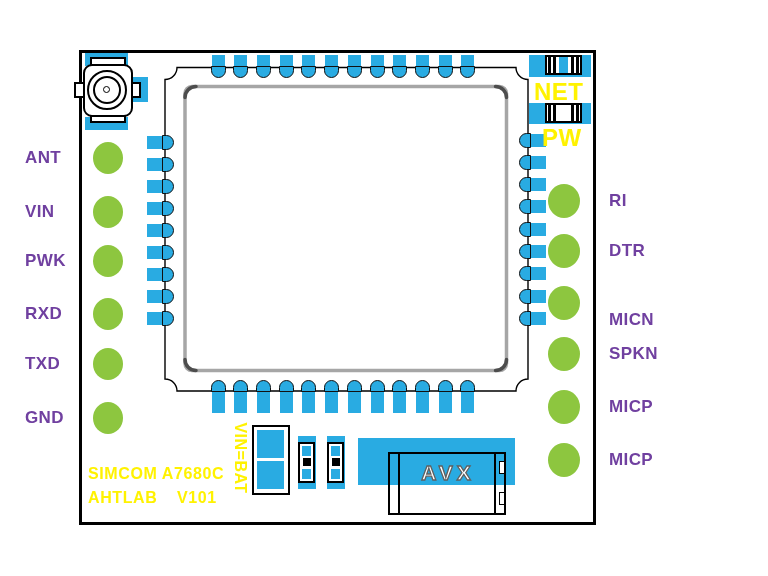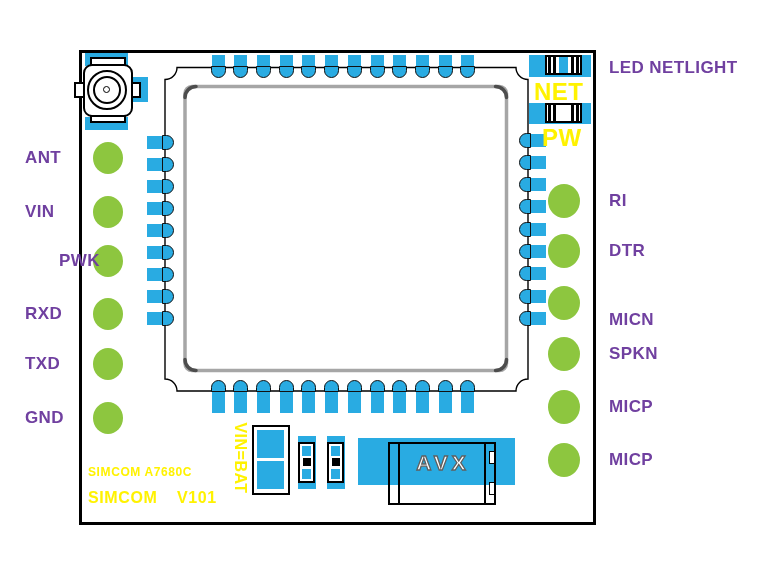--- a/index.html
+++ b/index.html
@@ -37,30 +37,30 @@
   .led-mid{position:absolute;left:12px;top:0;width:9px;height:100%;}
   
   #jumper{position:absolute;left:252px;top:425px;width:38px;height:70px;
           background:#fff;border:2.5px solid #000;}
   .smd{position:absolute;top:436px;width:18px;height:53px;background:var(--blue);}
   .smd-body{position:absolute;left:0px;top:6px;width:17px;height:41px;
             border:2px solid #000;background:#fff;}
   .smd-pad{position:absolute;left:2px;width:9px;height:10px;background:var(--blue);}
   .smd-dot{position:absolute;left:3px;top:14px;width:8px;height:8px;background:#000;}
   #cap-strip{position:absolute;left:358px;top:438px;width:157px;height:47px;background:var(--blue);}
-  #cap-body{position:absolute;left:388px;top:442px;width:108px;height:63px;
+  #cap-body{position:absolute;left:388px;top:452px;width:118px;height:63px;
             border:2.5px solid #000;background:transparent;}
   .cap-line{position:absolute;top:0;width:0;height:100%;border-left:2px solid #000;}
   .cap-tab{position:absolute;right:-1px;width:6px;height:13px;border:1.5px solid #000;background:#fff;}
   .cap-text{position:absolute;left:10px;right:8px;text-align:center;color:#fff;
             font-weight:bold;font-size:21px;line-height:21px;
             -webkit-text-stroke:1.3px #5f5f5f;}
   #vinbat{position:absolute;left:240px;top:458px;transform:translate(-50%,-50%) rotate(90deg);
           font-size:16px;letter-spacing:.5px;}
-  #silk1{left:88px;top:465px;font-size:12px;letter-spacing:.6px;}
+  #silk1{left:88px;top:465px;font-size:16px;letter-spacing:.6px;}
   #silk2a{left:88px;top:489px;font-size:16px;letter-spacing:.6px;}
   #silk2b{left:177px;top:489px;font-size:16px;letter-spacing:.6px;}
   #net-label{left:534px;top:78px;font-size:24px;letter-spacing:.5px;}
   #pw-label{left:542px;top:124px;font-size:24px;letter-spacing:.5px;}
 </style>
 </head>
 <body>
 
 <div id="stage">
 
@@ -161,40 +161,39 @@
       <div class="cup left" style="left: 519px; top: 266.3px; width: 12px; height: 15px;"></div>
       <div class="pad" style="left: 529px; top: 289.6px; width: 17px; height: 13px;"></div>
       <div class="cup left" style="left: 519px; top: 288.6px; width: 12px; height: 15px;"></div>
       <div class="pad" style="left: 529px; top: 311.9px; width: 17px; height: 13px;"></div>
       <div class="cup left" style="left: 519px; top: 310.9px; width: 12px; height: 15px;"></div>
       <div class="greenpad" style="left: 93px; top: 142px; width: 30px; height: 32px;"></div>
       <div class="plabel" style="left: 25px; top: 148px;">ANT</div>
       <div class="greenpad" style="left: 93px; top: 196px; width: 30px; height: 32px;"></div>
       <div class="plabel" style="left: 25px; top: 202px;">VIN</div>
       <div class="greenpad" style="left: 93px; top: 245px; width: 30px; height: 32px;"></div>
-      <div class="plabel" style="left: 25px; top: 251px; margin-left: 34px;">PWK</div>
+      <div class="plabel" style="left: 25px; top: 251px;">PWK</div>
       <div class="greenpad" style="left: 93px; top: 298px; width: 30px; height: 32px;"></div>
       <div class="plabel" style="left: 25px; top: 304px;">RXD</div>
       <div class="greenpad" style="left: 93px; top: 348px; width: 30px; height: 32px;"></div>
       <div class="plabel" style="left: 25px; top: 354px;">TXD</div>
       <div class="greenpad" style="left: 93px; top: 402px; width: 30px; height: 32px;"></div>
       <div class="plabel" style="left: 25px; top: 408px;">GND</div>
       <div class="greenpad" style="left: 548px; top: 184px; width: 32px; height: 34px;"></div>
       <div class="plabel" style="left: 609px; top: 191px;">RI</div>
       <div class="greenpad" style="left: 548px; top: 234px; width: 32px; height: 34px;"></div>
       <div class="plabel" style="left: 609px; top: 241px;">DTR</div>
       <div class="greenpad" style="left: 548px; top: 286px; width: 32px; height: 34px;"></div>
       <div class="plabel" style="left: 609px; top: 310px;">MICN</div>
       <div class="greenpad" style="left: 548px; top: 337px; width: 32px; height: 34px;"></div>
       <div class="plabel" style="left: 609px; top: 344px;">SPKN</div>
       <div class="greenpad" style="left: 548px; top: 390px; width: 32px; height: 34px;"></div>
       <div class="plabel" style="left: 609px; top: 397px;">MICP</div>
       <div class="greenpad" style="left: 548px; top: 443px; width: 32px; height: 34px;"></div>
       <div class="plabel" style="left: 609px; top: 450px;">MICP</div>
-      <div class="plabel" style="left: 609px; top: 58px;">LED NETLIGHT</div>
     </div>
 
   <div>
     <div class="pad" style="left:85px;top:53px;width:43px;height:13px;"></div>
     <div class="pad" style="left:85px;top:117px;width:43px;height:13px;"></div>
     <div class="pad" style="left:127px;top:77px;width:21px;height:25px;"></div>
     <div class="conn-tab" style="left:90px;top:57px;width:36px;height:9px;"></div>
     <div class="conn-tab" style="left:90px;top:114px;width:36px;height:9px;"></div>
     <div class="conn-body"></div>
     <div class="conn-tab" style="left:74px;top:82px;width:11px;height:16px;"></div>
@@ -244,16 +243,16 @@
   <div id="cap-strip"></div>
   <div id="cap-body">
     <div class="cap-line" style="left:8px;"></div>
     <div class="cap-line" style="right:8px;"></div>
     <div class="cap-tab" style="top:7px;"></div>
     <div class="cap-tab" style="top:38px;"></div>
     <div class="cap-text" style="top:8px;letter-spacing:4px;">AVX</div>
   </div>
 
   <div id="silk1" class="ylabel">SIMCOM A7680C</div>
-  <div id="silk2a" class="ylabel">SIMCOM</div>
+  <div id="silk2a" class="ylabel">AHTLAB</div>
   <div id="silk2b" class="ylabel">V101</div>
 
 </div>
 
 </body></html>

